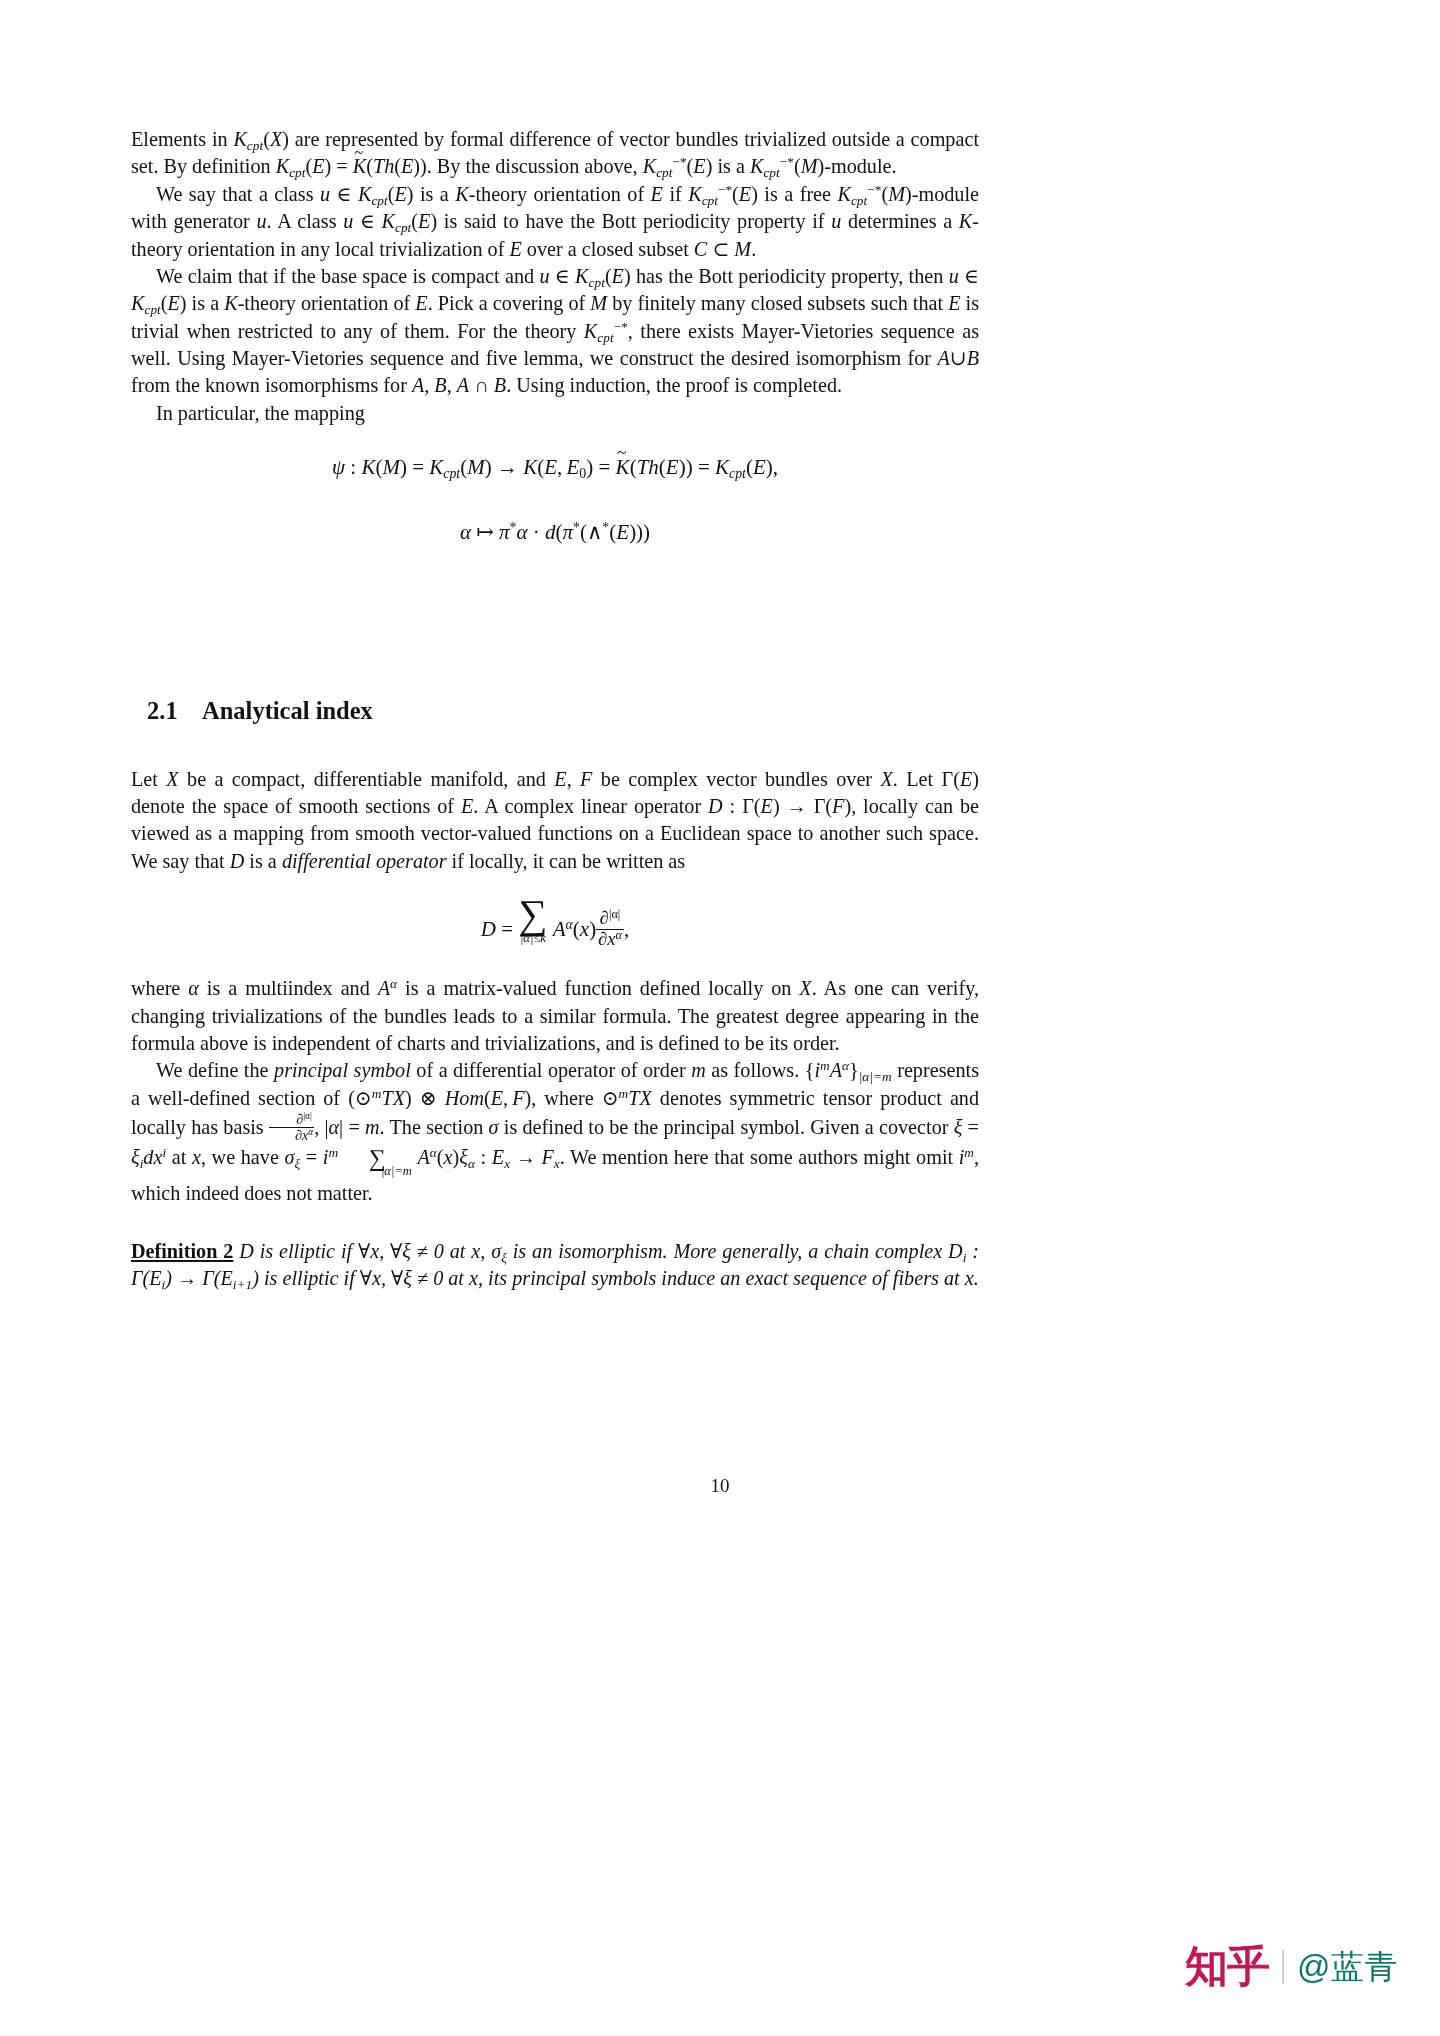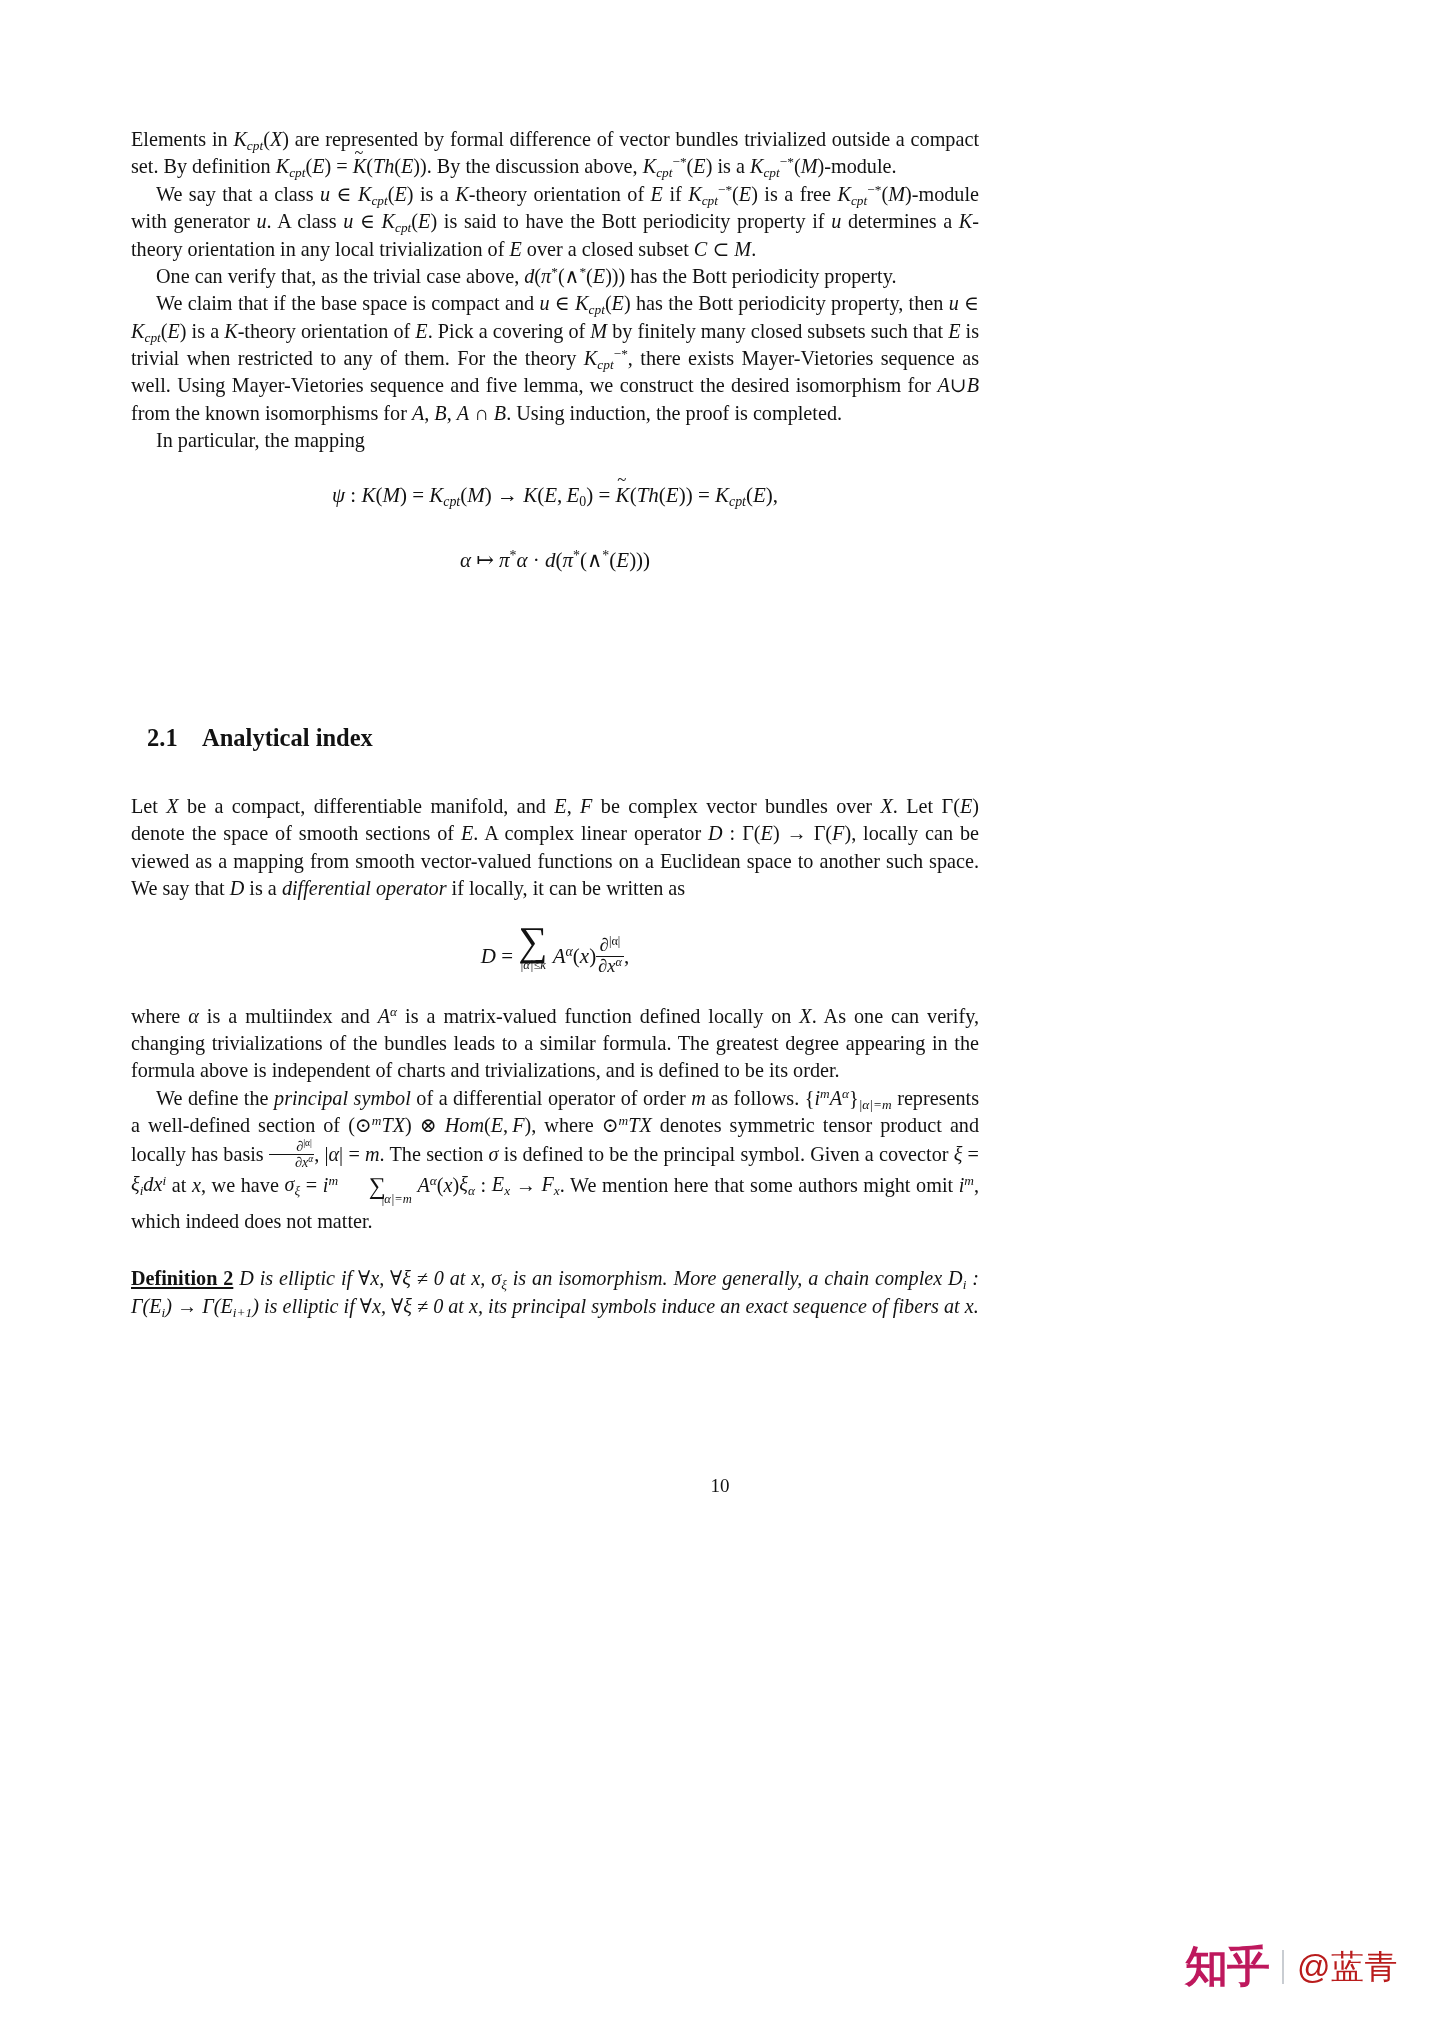--- a/index.html
+++ b/index.html
@@ -186,36 +186,35 @@
     letter-spacing: -1px;
   }
   .wm-sep {
     width: 2px;
     height: 34px;
     background: #c9cdd2;
   }
   .wm-text {
     font-family: "Liberation Sans", "DejaVu Sans", sans-serif;
     font-size: 33px;
-    color: #b91c1c;
+    color: #0f766e;
     letter-spacing: 0.5px;
   }
 </style>
 </head>
 <body>
 
 <div class="page">
 
   <div class="content">
 
     <p class="para noindent">Elements in <span class="m">K<sub class="s">cpt</sub></span>(<span class="m">X</span>) are represented by formal difference of vector bundles trivialized outside a compact set. By definition <span class="m">K<sub class="s">cpt</sub></span>(<span class="m">E</span>) = <span class="tilde-K">K</span>(<span class="m">Th</span>(<span class="m">E</span>)). By the discussion above, <span class="m">K<sub class="s">cpt</sub><sup class="sn">−*</sup></span>(<span class="m">E</span>) is a <span class="m">K<sub class="s">cpt</sub><sup class="sn">−*</sup></span>(<span class="m">M</span>)-module.</p>
 
     <p class="para indent">We say that a class <span class="m">u</span> ∈ <span class="m">K<sub class="s">cpt</sub></span>(<span class="m">E</span>) is a <span class="m">K</span>-theory orientation of <span class="m">E</span> if <span class="m">K<sub class="s">cpt</sub><sup class="sn">−*</sup></span>(<span class="m">E</span>) is a free <span class="m">K<sub class="s">cpt</sub><sup class="sn">−*</sup></span>(<span class="m">M</span>)-module with generator <span class="m">u</span>. A class <span class="m">u</span> ∈ <span class="m">K<sub class="s">cpt</sub></span>(<span class="m">E</span>) is said to have the Bott periodicity property if <span class="m">u</span> determines a <span class="m">K</span>-theory orientation in any local trivialization of <span class="m">E</span> over a closed subset <span class="m">C</span> ⊂ <span class="m">M</span>.</p>
 
-    <p class="para indent">One can verify that, as the trivial case above, <span class="m">d</span>(<span class="m">π</span><sup class="sn">*</sup>(∧<sup class="sn">*</sup>(<span class="m">E</span>))) has the Bott periodicity property.</p>
 
     <p class="para indent">We claim that if the base space is compact and <span class="m">u</span> ∈ <span class="m">K<sub class="s">cpt</sub></span>(<span class="m">E</span>) has the Bott periodicity property, then <span class="m">u</span> ∈ <span class="m">K<sub class="s">cpt</sub></span>(<span class="m">E</span>) is a <span class="m">K</span>-theory orientation of <span class="m">E</span>. Pick a covering of <span class="m">M</span> by finitely many closed subsets such that <span class="m">E</span> is trivial when restricted to any of them. For the theory <span class="m">K<sub class="s">cpt</sub><sup class="sn">−*</sup></span>, there exists Mayer-Vietories sequence as well. Using Mayer-Vietories sequence and five lemma, we construct the desired isomorphism for <span class="m">A</span>∪<span class="m">B</span> from the known isomorphisms for <span class="m">A</span>, <span class="m">B</span>, <span class="m">A</span> ∩ <span class="m">B</span>. Using induction, the proof is completed.</p>
 
     <p class="para indent">In particular, the mapping</p>
 
     <div style="height:28px"></div>
 
     <div class="display">
       <span class="m">ψ</span> : <span class="m">K</span>(<span class="m">M</span>) = <span class="m">K<sub class="s">cpt</sub></span>(<span class="m">M</span>) → <span class="m">K</span>(<span class="m">E</span>, <span class="m">E<sub class="sn">0</sub></span>) = <span class="tilde-K">K</span>(<span class="m">Th</span>(<span class="m">E</span>)) = <span class="m">K<sub class="s">cpt</sub></span>(<span class="m">E</span>),
     </div>

